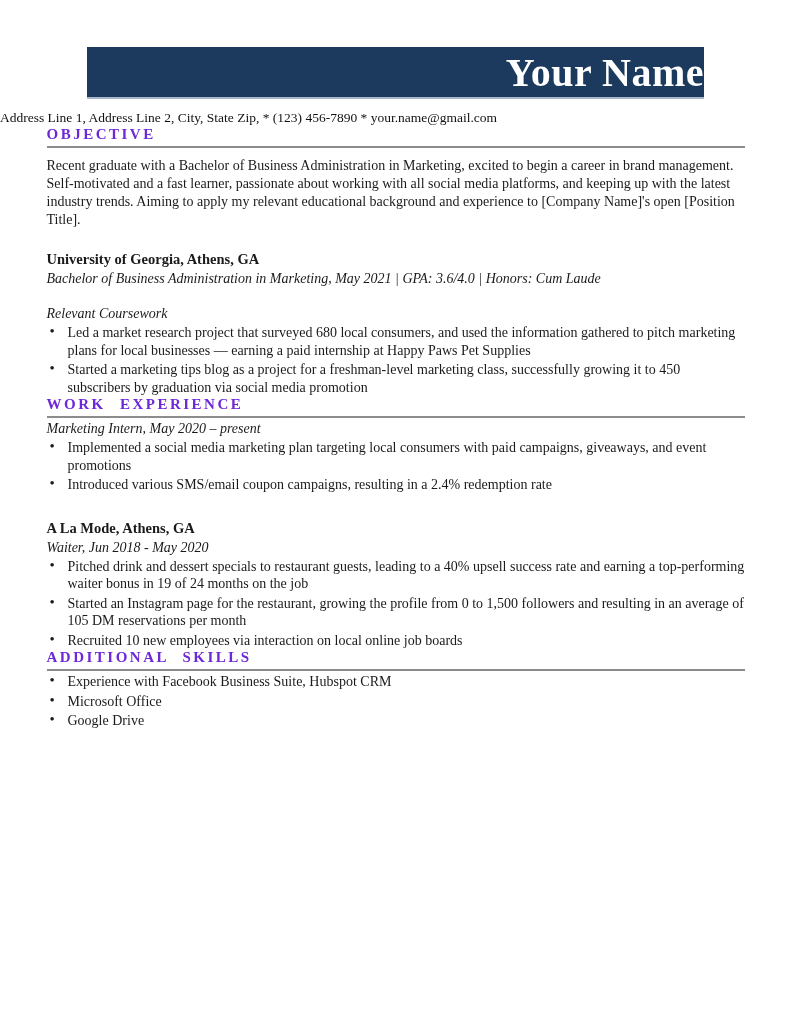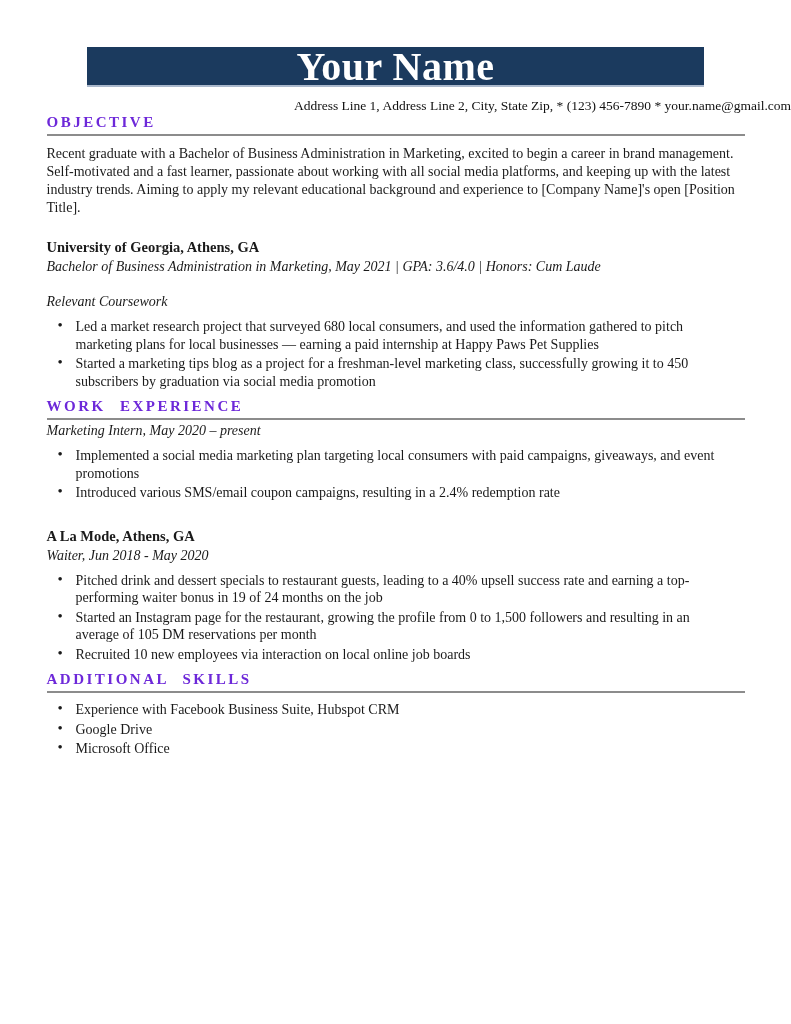--- a/index.html
+++ b/index.html
@@ -9,38 +9,38 @@
     width: 791px;
     height: 1024px;
     margin: 0 auto;
     background: #ffffff;
     font-family: "Liberation Serif", "DejaVu Serif", serif;
     color: #1a1a1a;
     overflow: hidden;
   }
   .banner {
     width: 617px;
-    height: 40px;
+    height: 52px;
     margin: 47px auto 0 auto;
     background: #1b3a5e;
     border-bottom: 2px solid #aab8cc;
     display: flex;
     align-items: center;
-    justify-content: center;
+    justify-content: flex-end;
   }
   .banner h1 {
     margin: 0;
     font-size: 40px;
     font-weight: bold;
     color: #ffffff;
     letter-spacing: 0.5px;
   }
   .contact {
     margin: 11px 0 0 0;
-    text-align: right;
+    text-align: left;
     font-size: 13.5px;
     color: #111111;
   }
   .content {
     width: 698px;
     margin: 0 auto;
   }
   h2.sec {
     margin: 0;
     padding-bottom: 3px;
@@ -73,21 +73,21 @@
     font-style: italic;
     line-height: 17px;
   }
   .coursework {
     margin: 18px 0 0 0;
     font-size: 14px;
     font-style: italic;
     line-height: 17px;
   }
   ul.bullets {
-    margin: 8px;
+    margin: 0;
     padding: 0;
     list-style: none;
   }
   ul.bullets li {
     position: relative;
     padding-left: 21px;
     margin-top: 2px;
     font-size: 14px;
     line-height: 17.5px;
   }
@@ -151,19 +151,19 @@
           <li>Started an Instagram page for the restaurant, growing the profile from 0 to 1,500 followers and resulting in an average of 105 DM reservations per month</li>
           <li>Recruited 10 new employees via interaction on local online job boards</li>
         </ul>
       </div>
     </section>
 
     <section>
       <h2 class="sec mt-skill">ADDITIONAL SKILLS</h2>
       <ul class="bullets ul-skill">
         <li>Experience with Facebook Business Suite, Hubspot CRM</li>
+        <li>Microsoft Office</li>
         <li>Google Drive</li>
-        <li>Microsoft Office</li>
       </ul>
     </section>
 
   </main>
 </div>
 
 </body></html>

